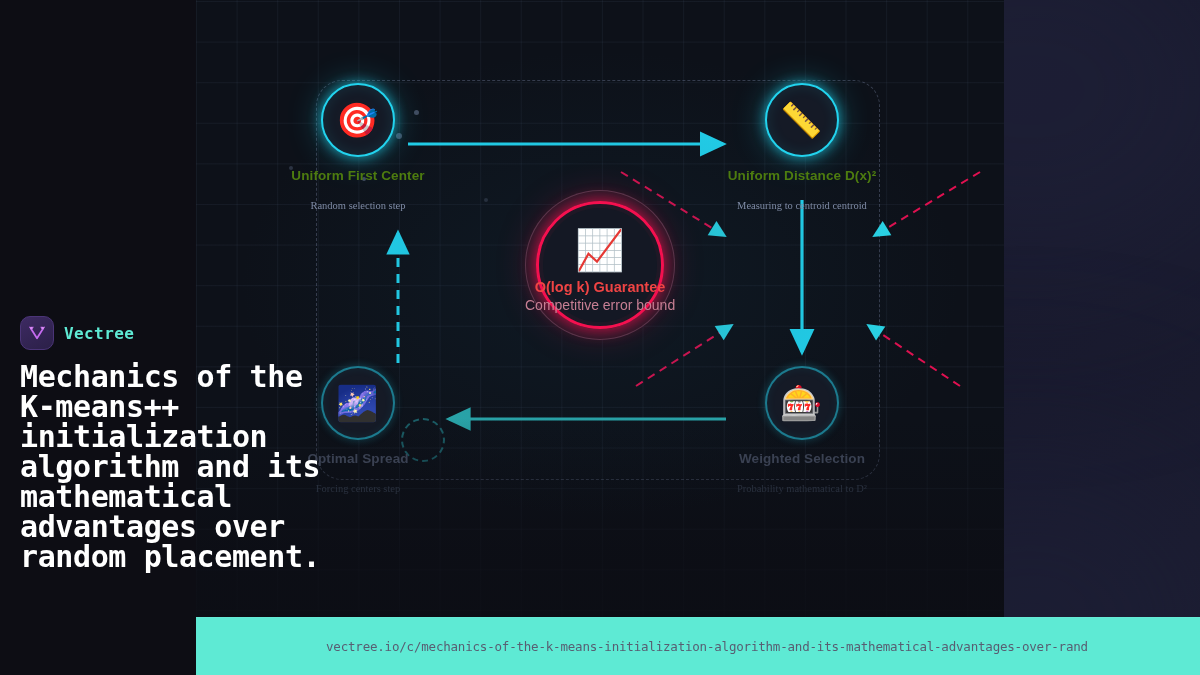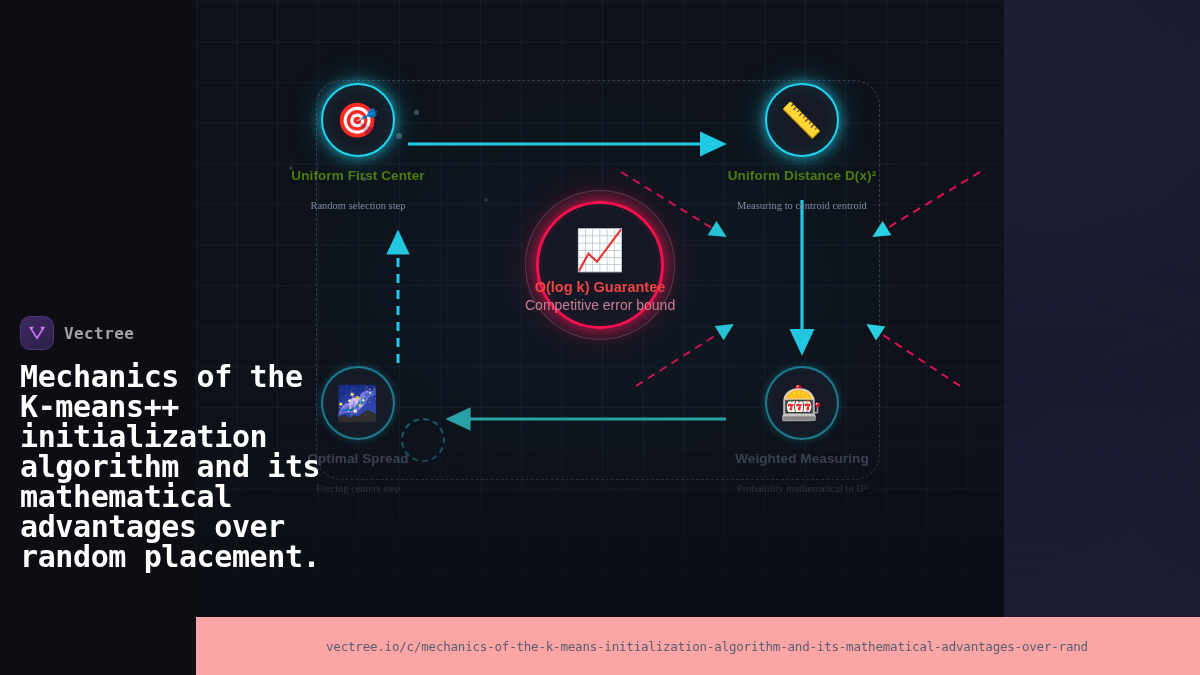--- a/index.html
+++ b/index.html
@@ -225,42 +225,42 @@
     width: 34px; height: 34px;
     border-radius: 10px;
     background: linear-gradient(150deg, #3d2a62 0%, #2b2048 100%);
     border: 1px solid #4b3578;
     display: flex; align-items: center; justify-content: center;
   }
   .brand-name {
     font-family: "DejaVu Sans Mono", monospace;
     font-size: 16px;
     font-weight: bold;
-    color: #a3a3a3;
+    color: #5eead4;
     letter-spacing: .4px;
   }
   .headline {
     margin-top: 12px;
     font-family: "DejaVu Sans Mono", monospace;
     font-size: 30px;
     font-weight: bold;
     line-height: 1.0;
     color: #ffffff;
     letter-spacing: -0.4px;
     width: 320px;
   }
 
   
   .url-bar {
     position: absolute;
     left: 196px;
     right: 0;
     bottom: 0;
     height: 58px;
-    background: #fca5a5;
+    background: #5eead4;
     border-top: 1px solid rgba(255,255,255,.05);
     display: flex;
     align-items: center;
     overflow: hidden;
   }
   .url-text {
     padding-left: 130px;
     font-family: "DejaVu Sans Mono", monospace;
     font-size: 12.5px;
     color: #585e72;
@@ -330,21 +330,21 @@
     </div>
 
     <div class="node" style="left:606px;top:83px;">
       <div class="node-ring">📏</div>
       <div class="node-title">Uniform Distance D(x)²</div>
       <div class="node-sub">Measuring to centroid centroid</div>
     </div>
 
     <div class="node dim" style="left:606px;top:366px;">
       <div class="node-ring">🎰</div>
-      <div class="node-title">Weighted Measuring</div>
+      <div class="node-title">Weighted Selection</div>
       <div class="node-sub">Probability mathematical to D²</div>
     </div>
 
     <div class="node dim" style="left:162px;top:366px;">
       <div class="node-ring">🌌</div>
       <div class="node-title">Optimal Spread</div>
       <div class="node-sub">Forcing centers step</div>
     </div>
 
     <div class="node-center" style="left:404px;top:190px;">

